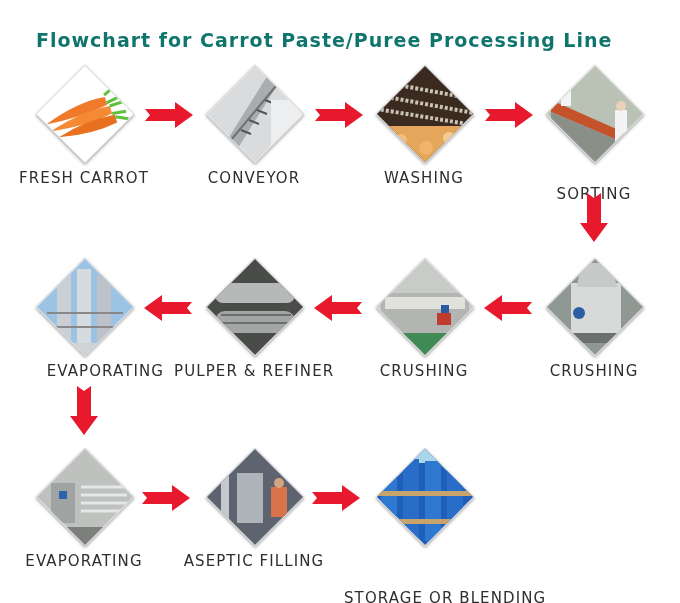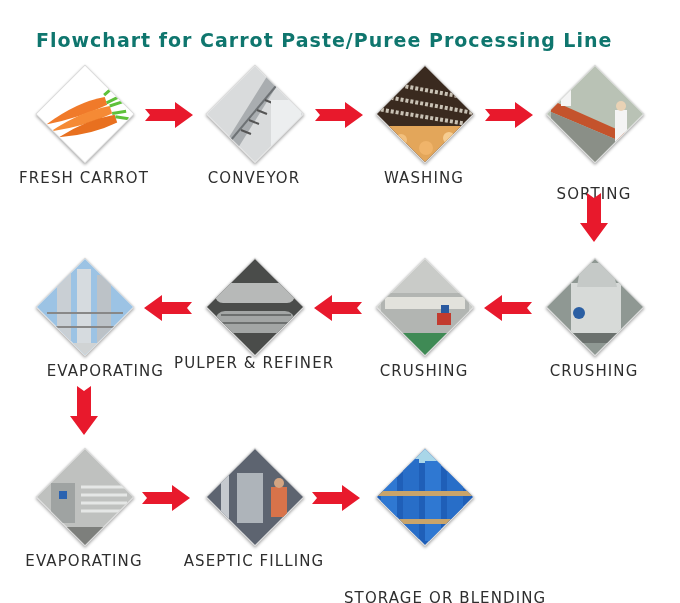--- a/index.html
+++ b/index.html
@@ -138,21 +138,21 @@
   <div class="diamond-wrap" style="left:220px;top:272px;">
     <div class="diamond-inner">
       <svg width="108" height="108" viewBox="0 0 108 108">
         <rect width="108" height="108" fill="#4a4c4a"></rect>
         <rect x="14" y="30" width="80" height="20" rx="8" fill="#b7b9b8"></rect>
         <rect x="14" y="58" width="80" height="22" rx="10" fill="#a3a6a5"></rect>
         <path d="M20 62 L90 62 M20 70 L90 70" stroke="#6d706f" stroke-width="2"></path>
       </svg>
     </div>
   </div>
-  <div class="label" style="left:174px;top:354px;">PULPER &amp; REFINER</div>
+  <div class="label" style="left:174px;top:362px;">PULPER &amp; REFINER</div>
 </div>
 
 <svg class="arrow" style="left:142px;top:295px;" width="50" height="26" viewBox="0 0 50 26">
   <path d="M50 7 L20 7 L20 0 L2 13 L20 26 L20 19 L50 19 L45 13Z" fill="#e8192c"></path>
 </svg>
 
 <div>
   <div class="diamond-wrap" style="left:50px;top:272px;">
     <div class="diamond-inner">
       <svg width="108" height="108" viewBox="0 0 108 108">

